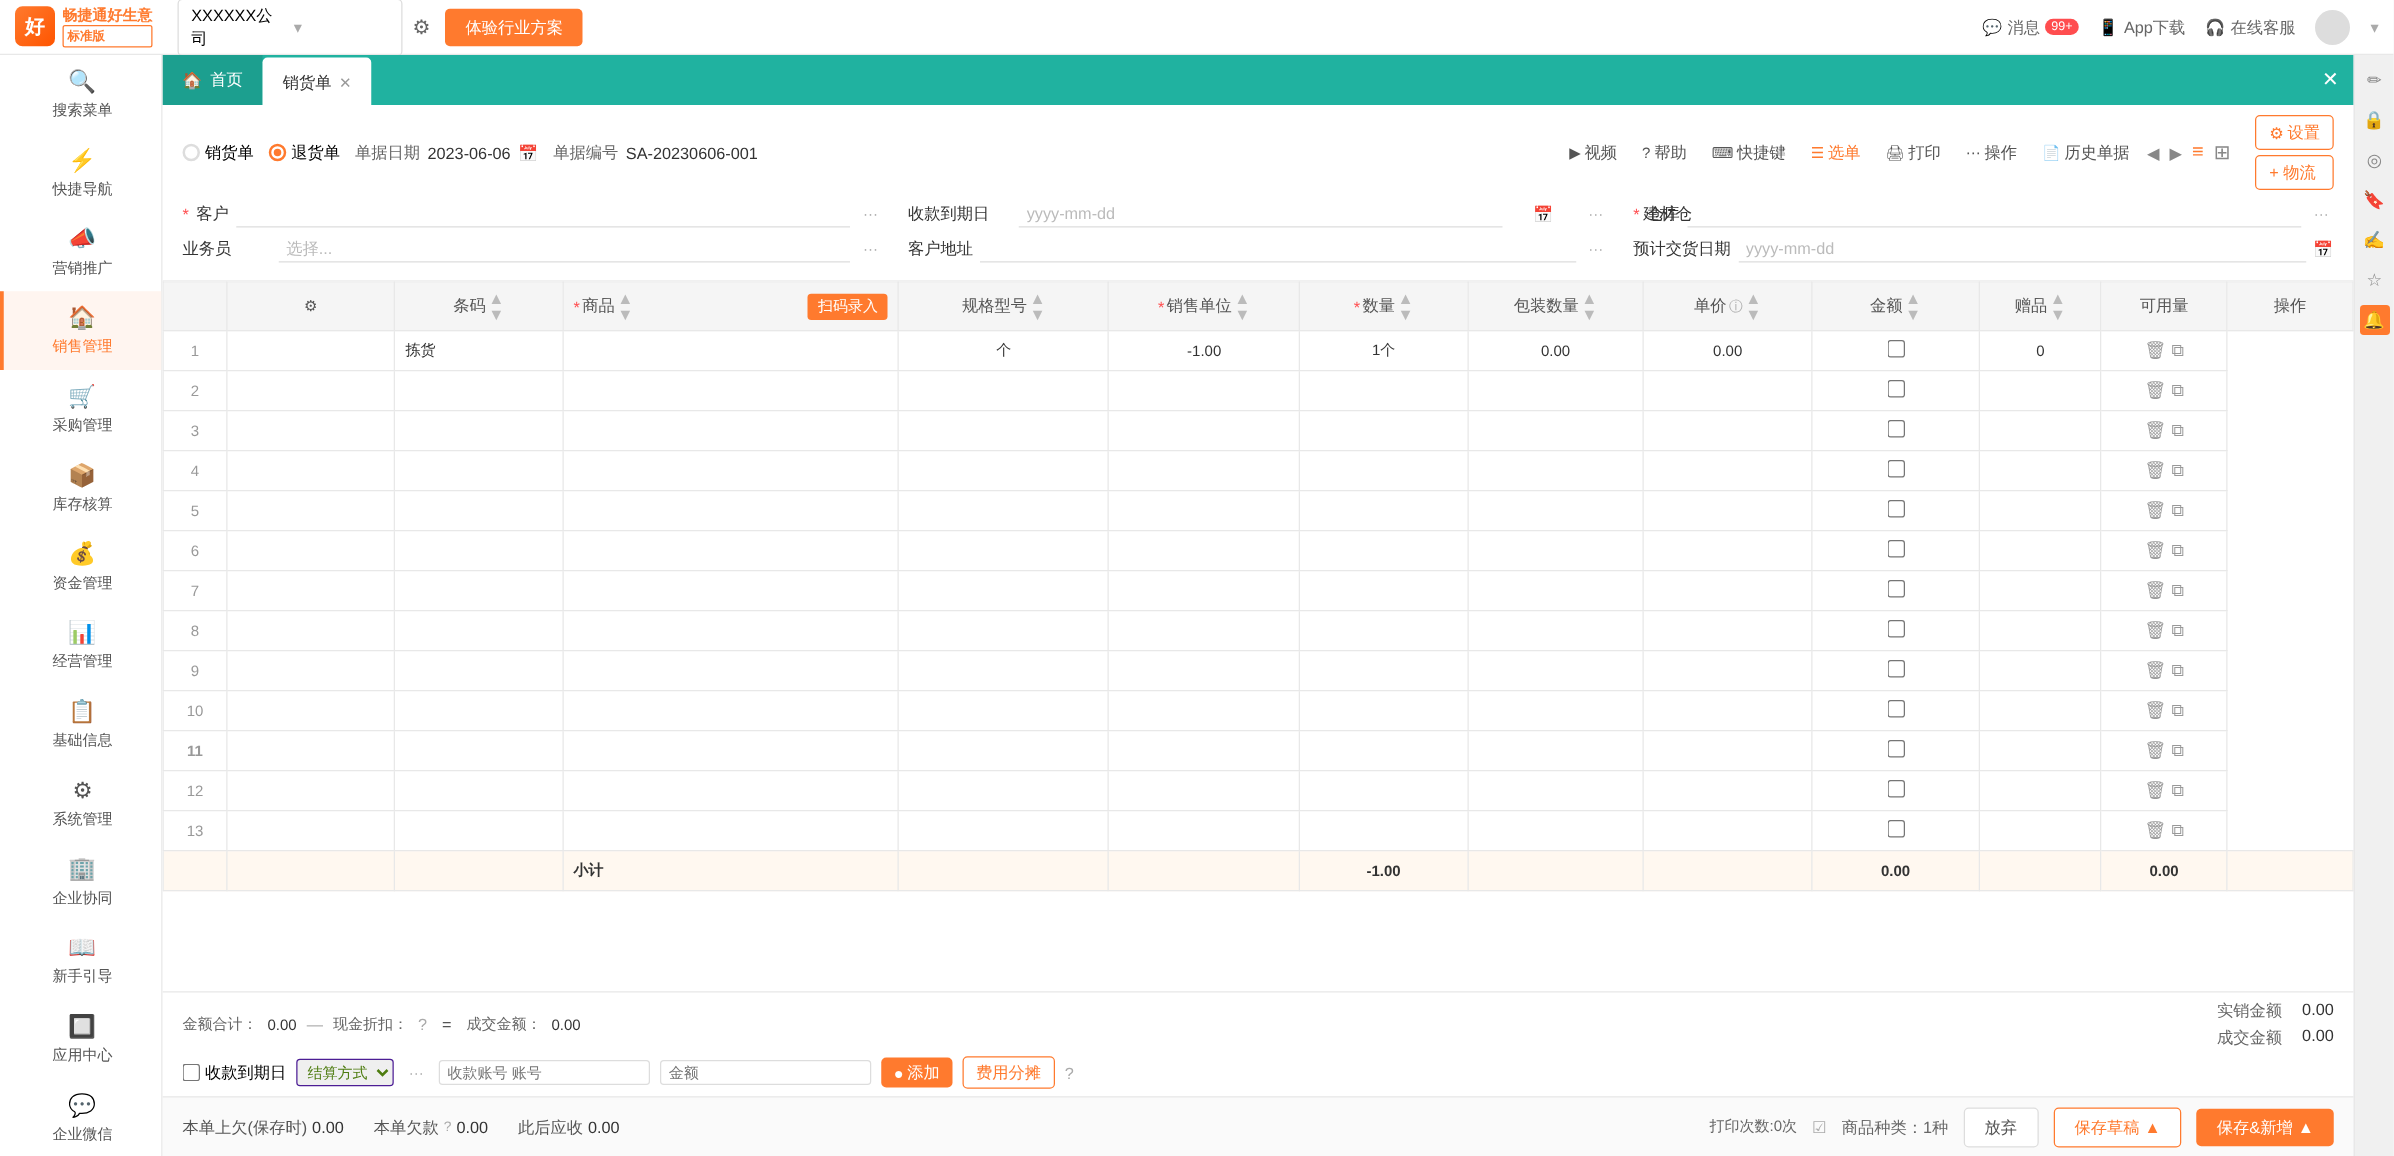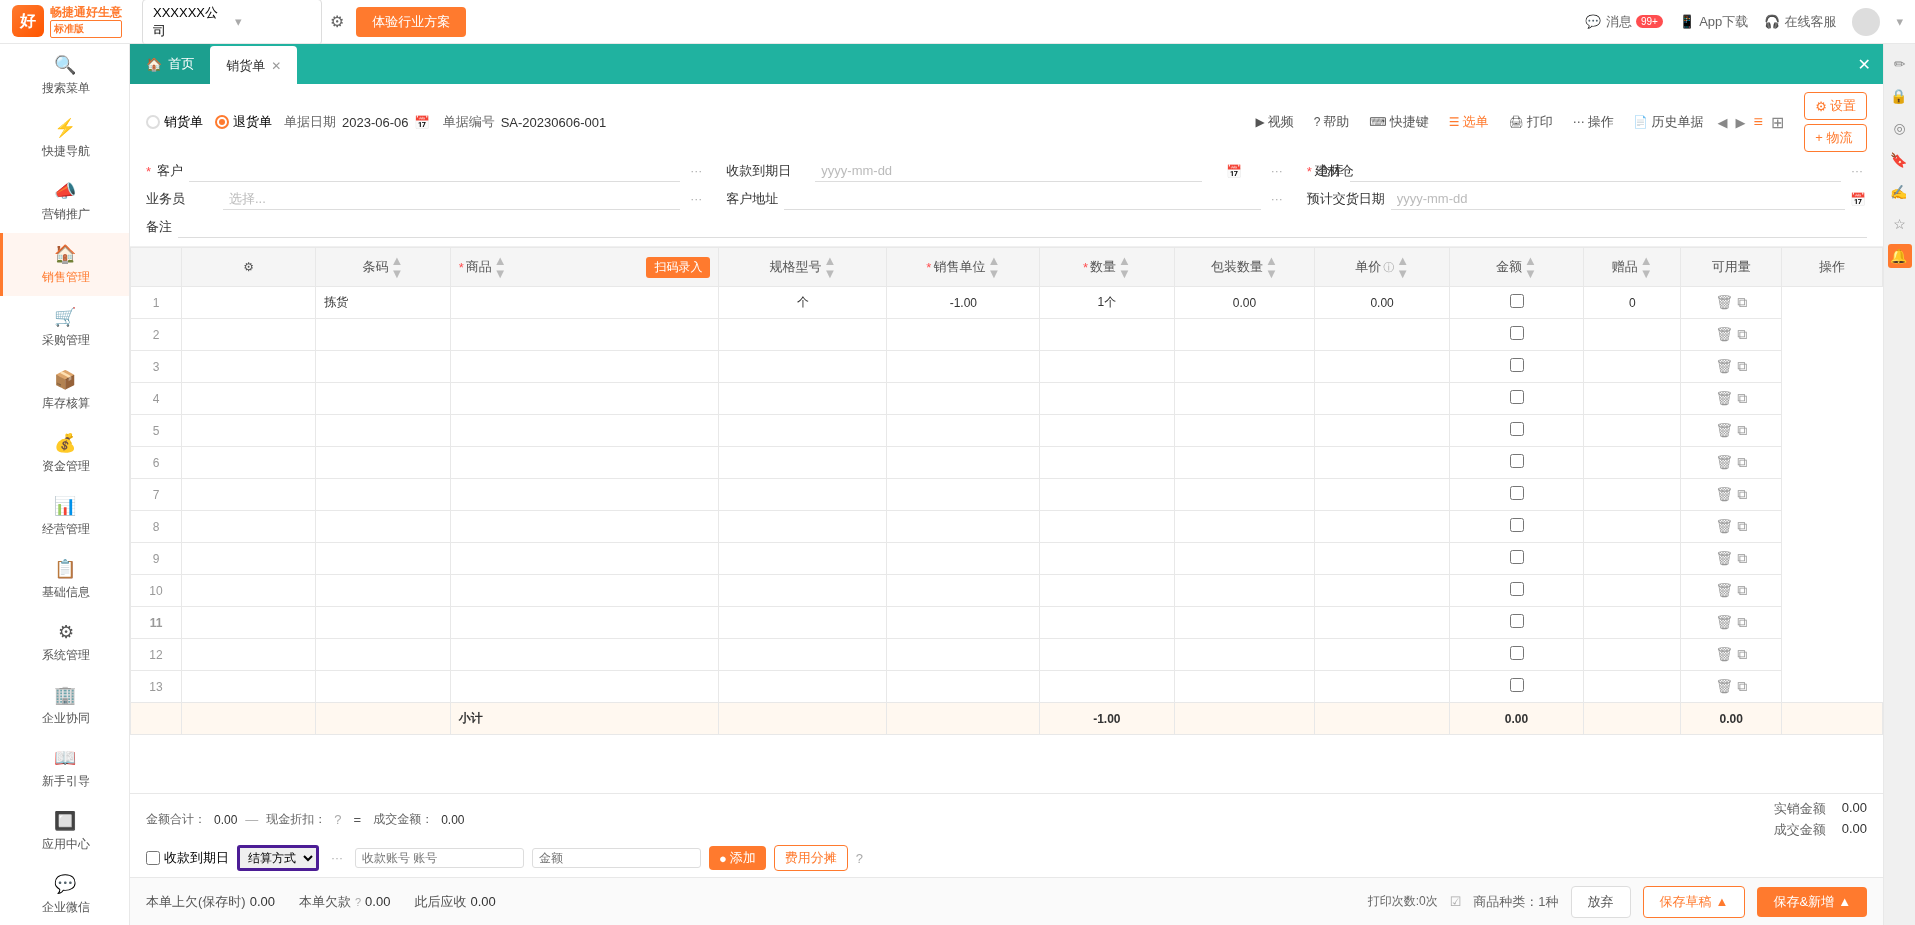--- a/index.html
+++ b/index.html
@@ -74,21 +74,21 @@
 
     
     .footer-area { background: white; border-top: 1px solid #e8e8e8; padding: 6px 16px; flex-shrink: 0; }
     .footer-row1 { display: flex; align-items: center; gap: 8px; margin-bottom: 6px; }
     .footer-label { color: #666; font-size: 12px; }
     .footer-value { color: #333; font-size: 12px; }
     .footer-dash { color: #aaa; }
     .footer-row2 { display: flex; align-items: center; gap: 8px; }
     .one-click-pay { display: flex; align-items: center; gap: 4px; }
     .checkbox-sq { width: 14px; height: 14px; border: 1px solid #ddd; cursor: pointer; }
-    .select-sm { border: 3px solid #4c1d95; border-radius: 3px; padding: 2px 4px; font-size: 12px; color: #000000; min-width: 70px; }
+    .select-sm { border: 1px solid #4c1d95; border-radius: 3px; padding: 2px 4px; font-size: 12px; color: #4d7c0f; min-width: 70px; }
     .input-sm { border: 1px solid #ddd; border-radius: 3px; padding: 2px 6px; font-size: 12px; min-width: 80px; }
     .add-btn { background: #ff7a2e; color: white; border: none; border-radius: 4px; padding: 3px 10px; cursor: pointer; display: flex; align-items: center; gap: 3px; }
     .expense-btn { border: 1px solid #ff7a2e; color: #ff7a2e; background: white; border-radius: 4px; padding: 3px 10px; cursor: pointer; }
     .help-icon { color: #aaa; cursor: pointer; }
 
     
     .status-bar { height: 48px; background: #fafafa; border-top: 1px solid #e8e8e8; display: flex; align-items: center; padding: 0 16px; gap: 24px; flex-shrink: 0; }
     .status-item { display: flex; align-items: center; gap: 4px; font-size: 12px; color: #555; }
     .status-val { color: #333; }
     .status-q { color: #aaa; cursor: pointer; font-size: 11px; }
@@ -294,24 +294,20 @@
           <input class="form-input" style="flex: 1 1 0%;">
           <span class="ellipsis-btn">···</span>
         </div>
         <div style="flex:1; display:flex; align-items:center; gap:6px; padding-left:20px;">
           <span style="color:#333;">预计交货日期</span>
           <input class="form-input" style="flex: 1 1 0%;" placeholder="yyyy-mm-dd">
           <span class="cal-icon">📅</span>
         </div>
       </div>
 
-      <div style="display:flex; align-items:center; gap:6px;">
-        <span style="color:#333;">备注</span>
-        <input class="form-input" style="flex: 1 1 0%;">
-      </div>
     </div>
 
     <div class="table-area" style="flex:1; overflow:auto;">
       <table class="data-table">
         <thead>
           <tr>
               <th style="width: 30px;"></th>
             <th style="width:30px;">⚙</th>
             <th style="width:80px;">
               <div class="th-sort">

